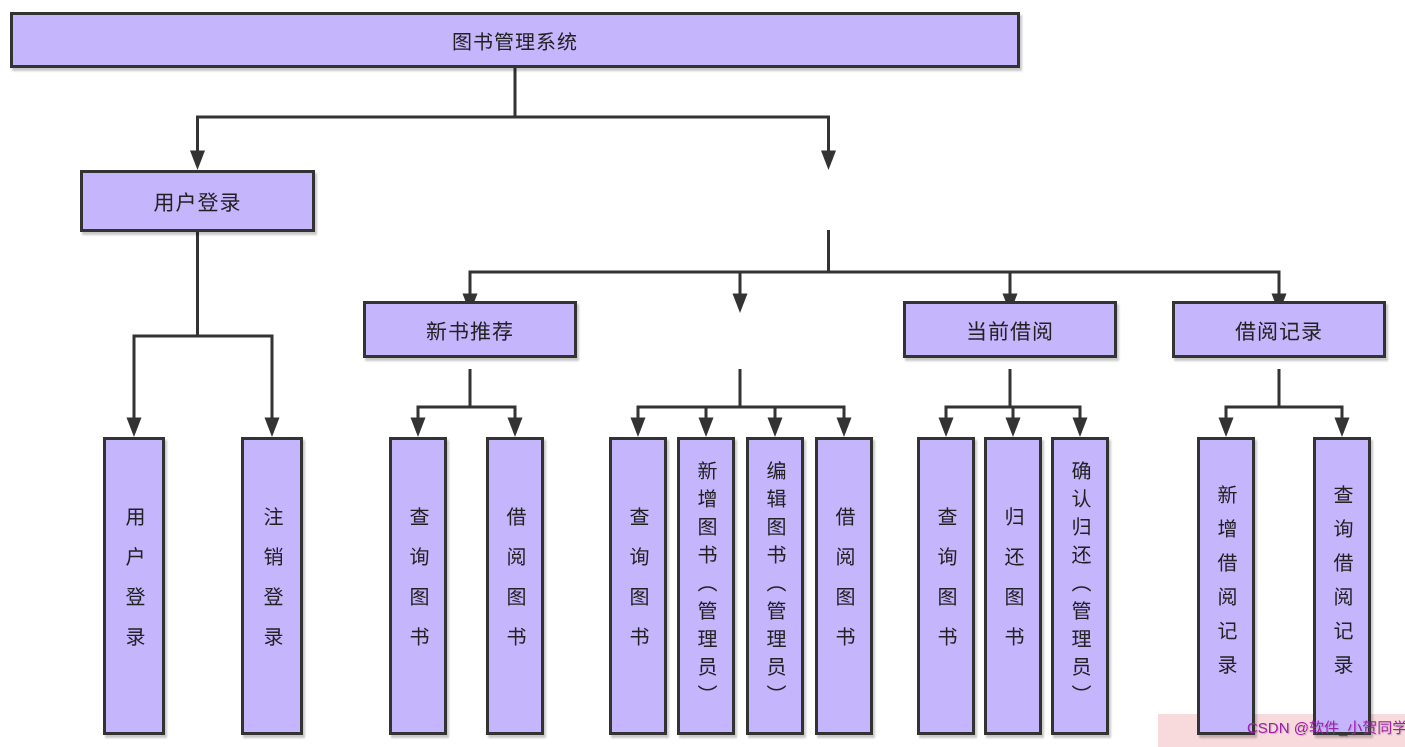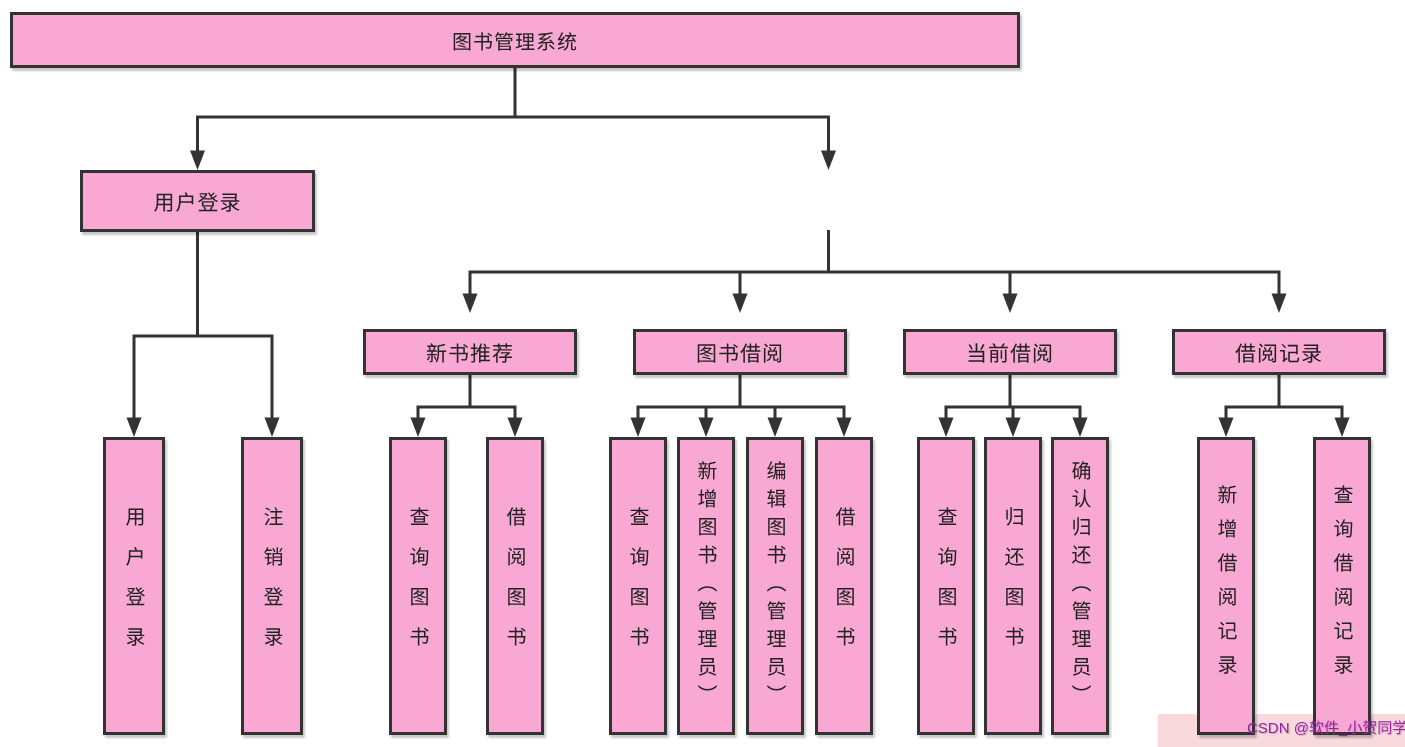--- a/index.html
+++ b/index.html
@@ -3,28 +3,28 @@
 <meta charset="utf-8">
 <style>
   html,body{margin:0;padding:0;background:#ffffff;}
   body{width:1405px;height:747px;font-family:"Liberation Sans","DejaVu Sans",sans-serif;}
   .canvas{position:relative;width:1405px;height:747px;background:#ffffff;overflow:hidden;}
 
   .connectors{position:absolute;left:0;top:0;width:1405px;height:747px;z-index:1;}
   .connectors path{stroke:#333333;stroke-width:3;fill:none;}
   .connectors polygon{fill:#333333;stroke:none;}
 
-  .node{position:absolute;background:#f9a8d4;border:3px solid #333333;box-sizing:border-box;
+  .node{position:absolute;background:#c4b5fd;border:3px solid #333333;box-sizing:border-box;
         display:flex;align-items:center;justify-content:center;z-index:2;
         box-shadow:2px 3px 2px rgba(0,0,0,0.22);color:#222222;}
   .hlabel{font-size:21px;letter-spacing:1px;white-space:nowrap;}
   .root{left:10px;top:12px;width:1010px;height:56px;}
   .root .hlabel{font-size:20px;}
   .lvl1{top:170px;width:235px;height:62px;}
-  .lvl2{top:329px;width:214px;height:46px;}
+  .lvl2{top:301px;width:214px;height:57px;}
 
   .leaf{top:437px;width:58px;height:298px;}
   .leaf.wide{width:62px;}
   .vtext{writing-mode:vertical-lr;text-orientation:mixed;font-size:20px;line-height:1;
          white-space:nowrap;color:#222222;}
   .ls4{letter-spacing:20px;}
   .ls6{letter-spacing:14px;}
   .ls9{letter-spacing:8px;}
 
   .wm-band{position:absolute;left:1158px;top:714px;width:247px;height:33px;
@@ -86,23 +86,20 @@
     <span class="hlabel">图书管理系统</span>
   </div>
 
   <div class="node lvl1" style="left:80px;">
     <span class="hlabel">用户登录</span>
   </div>
 
   <div class="node lvl2" style="left:363px;">
     <span class="hlabel">新书推荐</span>
   </div>
-  <div class="node lvl2" style="left:633px;">
-    <span class="hlabel">图书借阅</span>
-  </div>
   <div class="node lvl2" style="left:1172px;">
     <span class="hlabel">借阅记录</span>
   </div>
   <div class="node lvl2" style="left:903px;">
     <span class="hlabel">当前借阅</span>
   </div>
 
   <div class="node leaf wide" style="left:103px;">
     <span class="vtext ls4">用户登录</span>
   </div>

